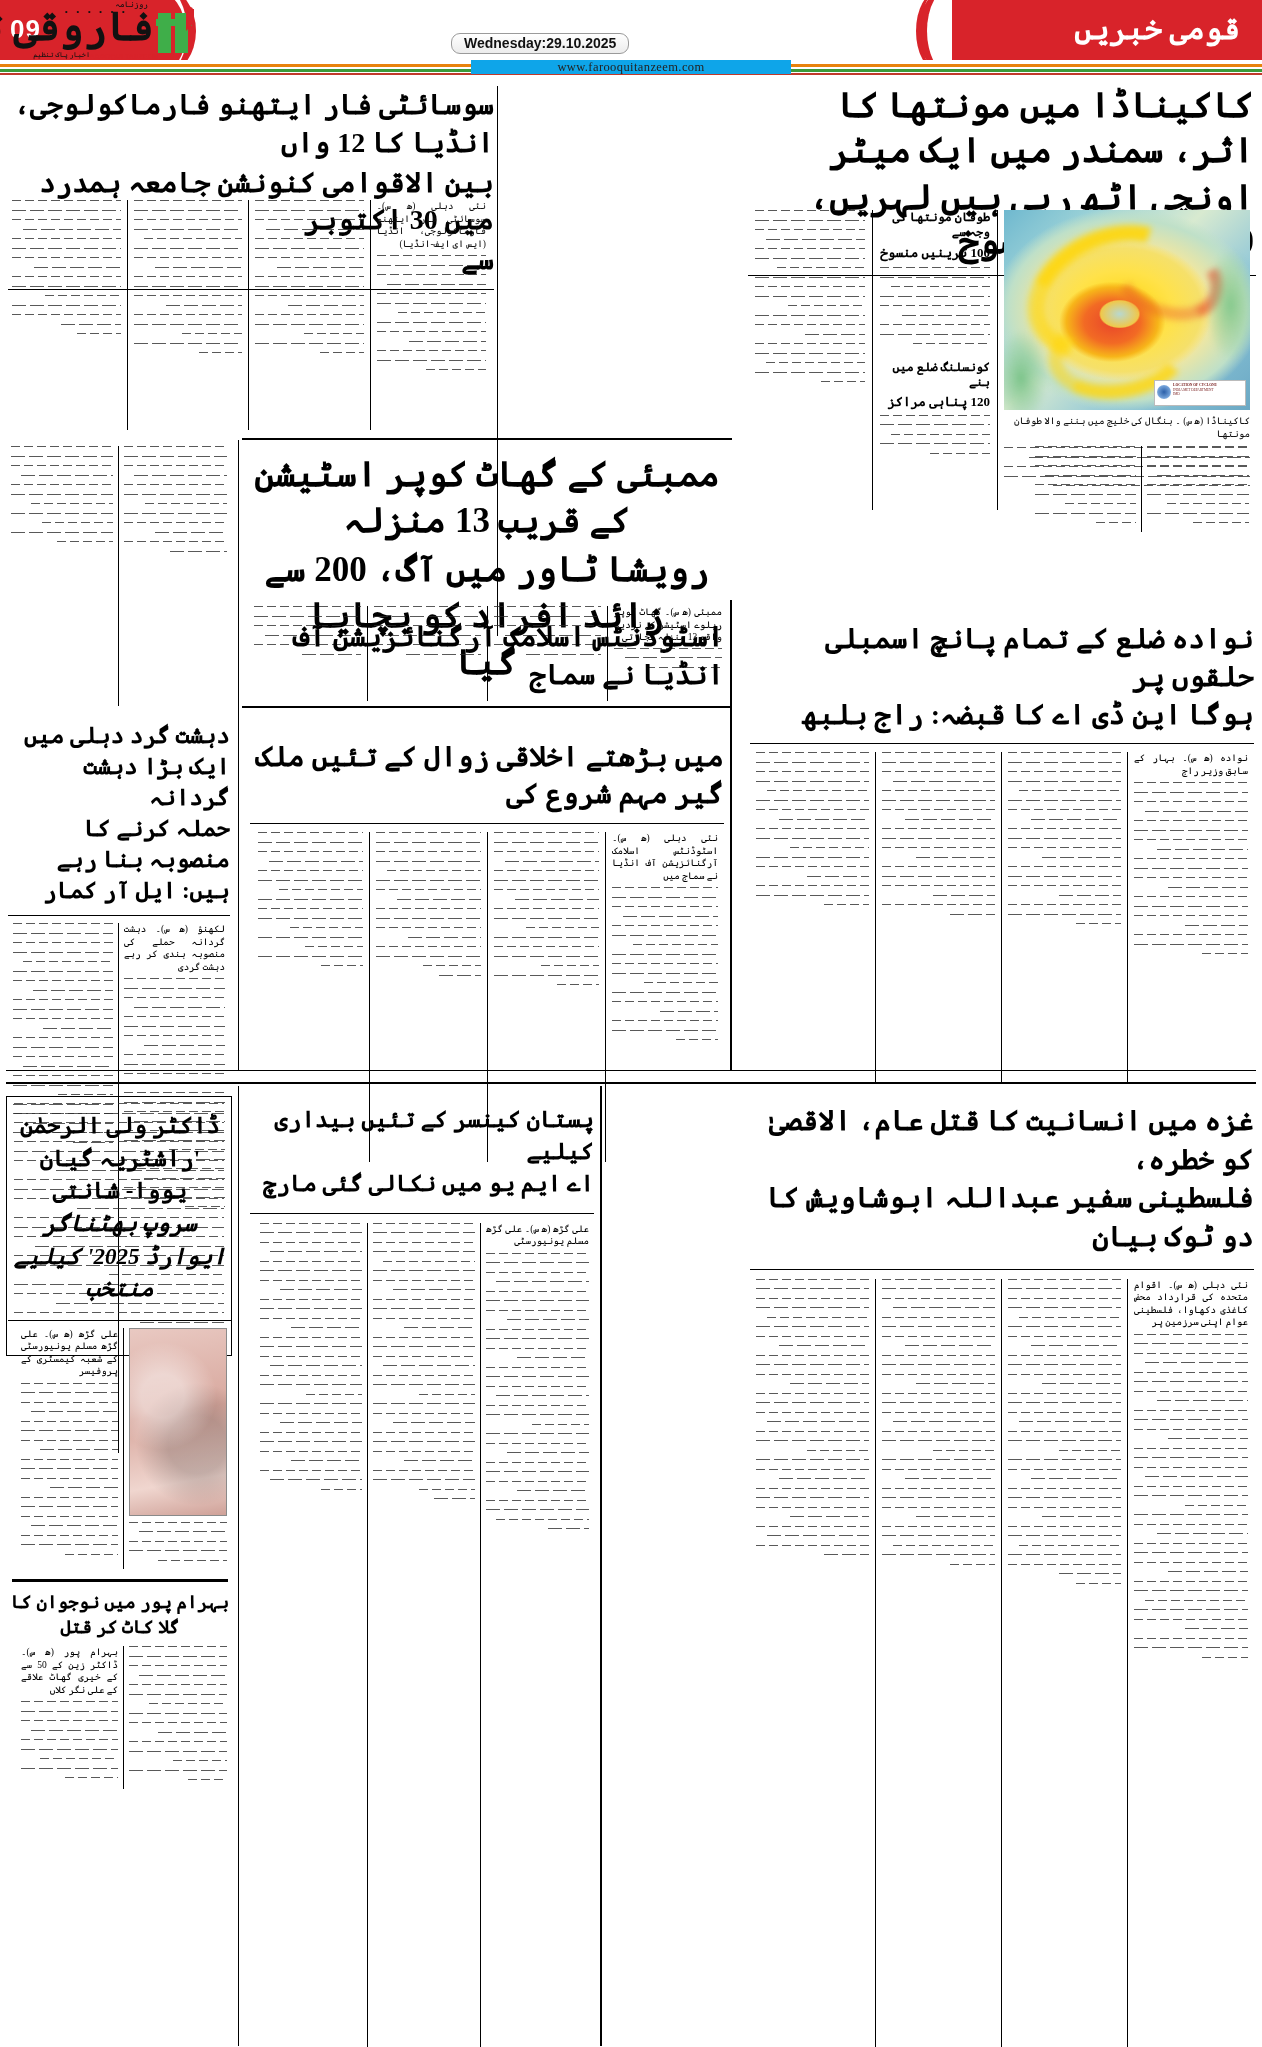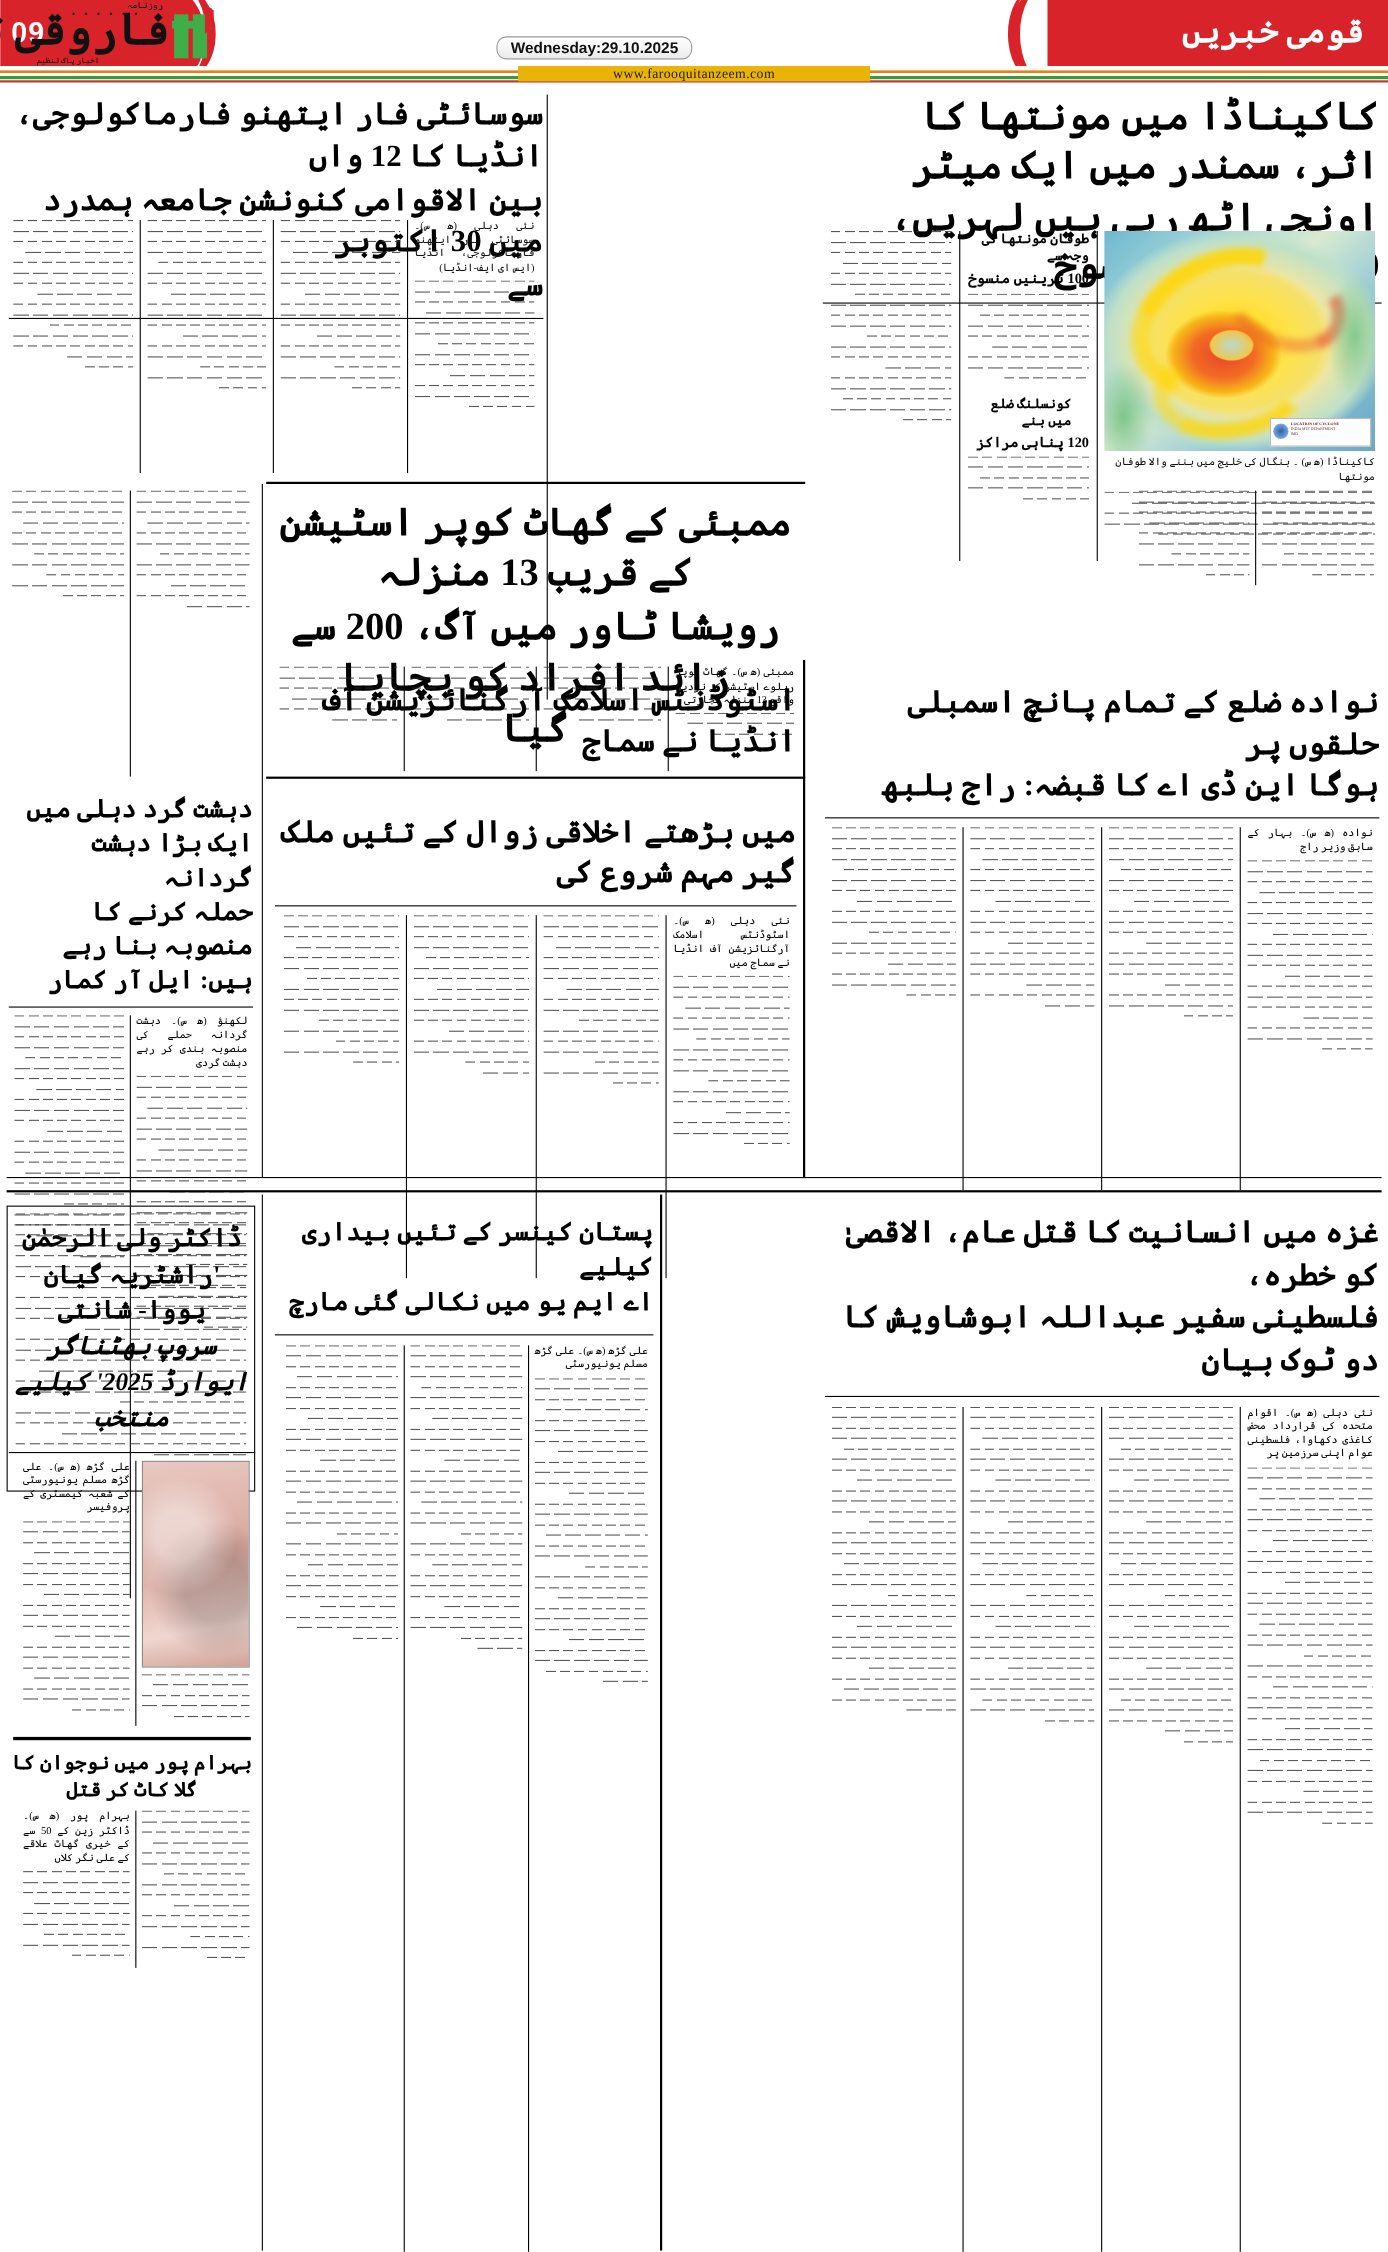--- a/index.html
+++ b/index.html
@@ -204,21 +204,21 @@
     background: linear-gradient(#e8820c 0 33%, #ffffff 33% 66%, #3a9a3a 66% 100%); }
   .urlstrip .url {
     position: absolute;
     left: 0; right: 0; top: 0;
     text-align: center;
     font-family: "Liberation Serif", serif;
     font-size: 12.5px;
     color: #222;
     letter-spacing: .4px;
     direction: ltr;
-    background: #eab308;
+    background: #0ea5e9;
     width: 320px;
     margin: 0 auto;
     line-height: 14px;
   }
 
   
   .hl {
     font-weight: bold;
     color: #000;
     text-align: right;
@@ -430,21 +430,21 @@
           <div class="tline sq"></div>
             <div class="tline dash"></div>
             <div class="tline sq w90"></div>
           <div class="tline dash"></div>
             <div class="tline sq"></div>
             <div class="tline dash w80"></div>
           <div class="tline sq"></div>
             <div class="tline dash"></div>
             <div class="tline sq w70"></div>
         </div>
-        <div style="font-size:12px; font-weight:bold; text-align:right; line-height:15px; margin:7px 16px 4px;">کونسلنگ ضلع میں بنے</div>
+        <div style="font-size:12px; font-weight:bold; text-align:right; line-height:15px; margin:7px 0 4px;">کونسلنگ ضلع میں بنے</div>
         <div style="font-size:13px; font-weight:bold; text-align:right; line-height:15px; margin-bottom:6px;">120 پناہی مراکز</div>
         <div class="body-col">
           <div class="tline sq"></div>
             <div class="tline dash"></div>
             <div class="tline sq w90"></div>
           <div class="tline dash"></div>
             <div class="tline sq w55"></div>
         </div>
       </div>
 

